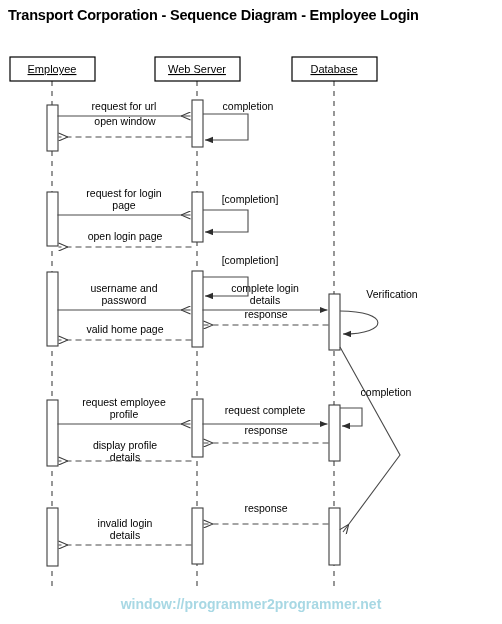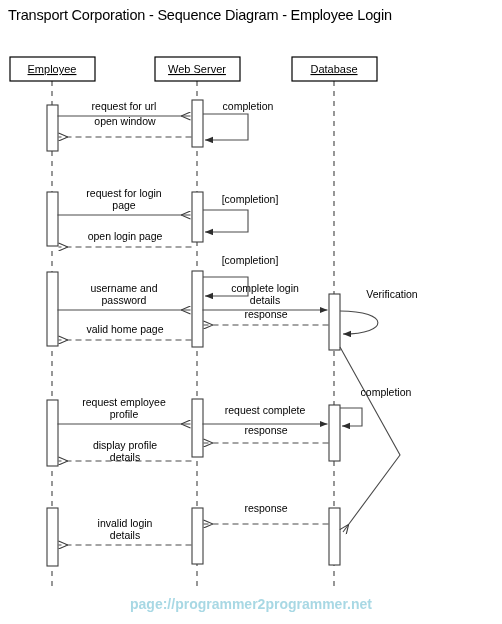--- a/index.html
+++ b/index.html
@@ -12,21 +12,21 @@
     height: 624px;
     font-family: "Liberation Sans", sans-serif;
     overflow: hidden;
     position: relative;
   }
   #page-title {
     position: absolute;
     left: 8px;
     top: 7px;
     font-size: 14.5px;
-    font-weight: normal;
+    font-weight: bold;
     color: #000000;
     letter-spacing: -0.2px;
     white-space: nowrap;
   }
   #diagram-area {
     position: absolute;
     left: 0;
     top: 0;
     width: 502px;
     height: 536px;
@@ -182,13 +182,13 @@
         <text x="392" y="298" class="msg-label">Verification</text>
         <path d="M340,408 L362,408 L362,426 L342,426" class="selfloop" marker-end="url(#arrow-solid-left)"></path>
       </g>
     <g id="g-connectors">
         <polyline points="340,347 400,455 343,532" class="msg-line" marker-end="url(#arrow-thin)"></polyline>
         <text x="386" y="396" class="msg-label">completion</text>
       </g>
   </svg>
 </div>
 
-<div id="footer-watermark">page://programmer2programmer.net</div>
+<div id="footer-watermark">window://programmer2programmer.net</div>
 
 </body></html>

